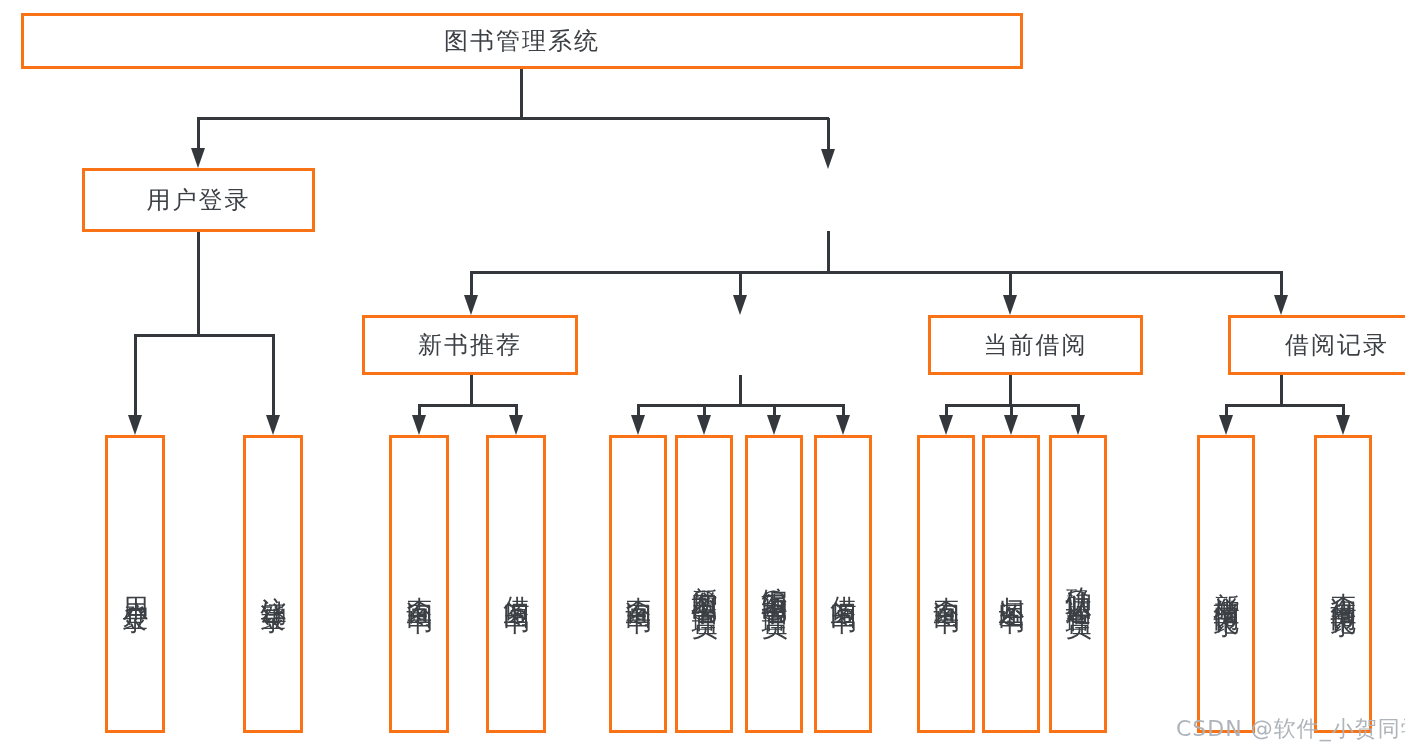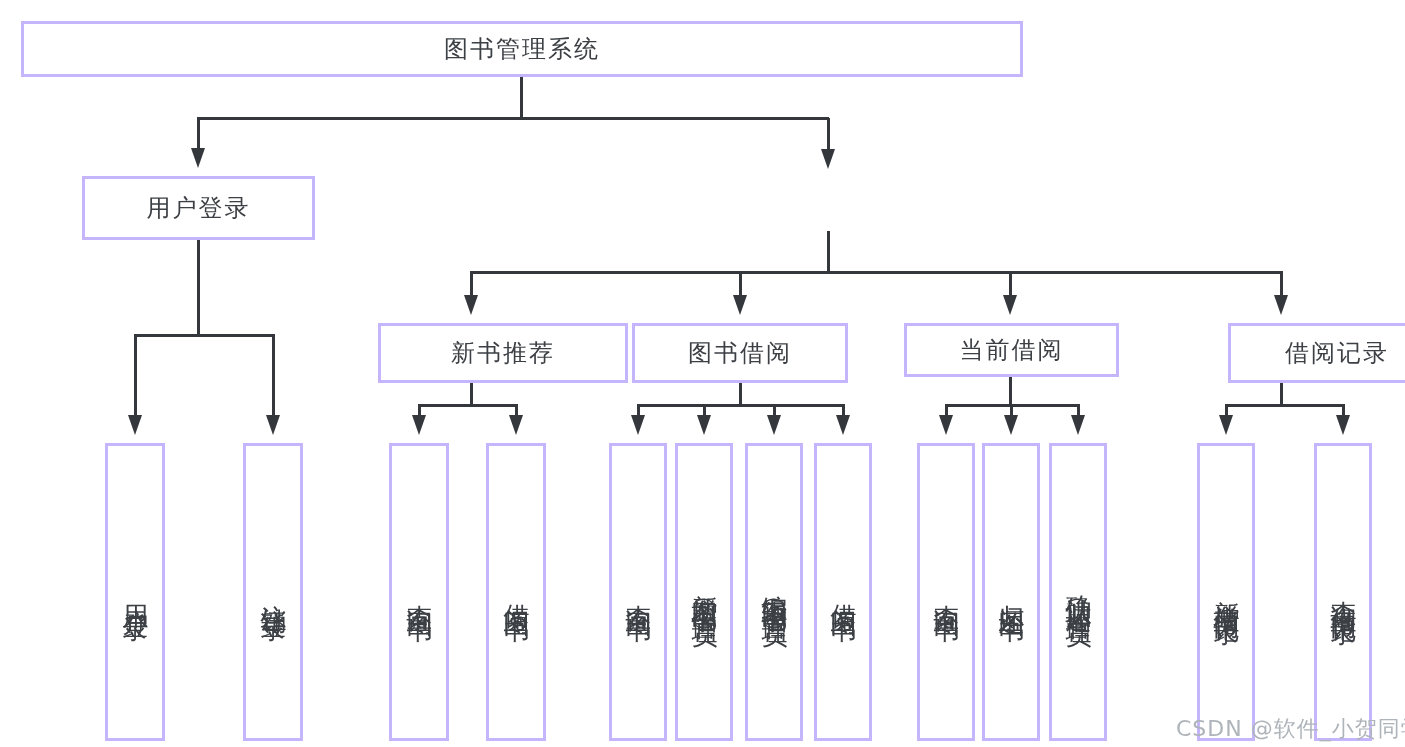--- a/index.html
+++ b/index.html
@@ -2,22 +2,22 @@
 <html><head>
 <meta charset="utf-8">
 <style>
   html,body{margin:0;padding:0;background:#ffffff;}
   .stage{
     position:relative;width:1405px;height:747px;background:#ffffff;overflow:hidden;
     font-family:"DejaVu Sans","Liberation Sans",sans-serif;color:#3c4045;
   }
   .box{
     position:absolute;box-sizing:border-box;background:#ffffff;
-    border:3px solid #c4b5fd;display:flex;align-items:center;justify-content:center;
-    font-size:24px;letter-spacing:2px;z-index:2;margin-top:8px;
+    border:3px solid #f97316;display:flex;align-items:center;justify-content:center;
+    font-size:24px;letter-spacing:2px;z-index:2;
   }
   .leaf{
     writing-mode:vertical-rl;text-orientation:mixed;
     font-size:26px;letter-spacing:4px;line-height:1.15;
   }
   .hline,.vline{position:absolute;background:#34383c;z-index:1;}
   .hline{height:3px;}
   .vline{width:3px;}
   .arrow{
     position:absolute;width:0;height:0;z-index:1;
@@ -60,27 +60,24 @@
   <div class="hline" style="left:470px;top:271px;width:812px"></div>
   <div class="vline" style="left:470px;top:271px;height:24px"></div>
   <div class="arrow" style="left:464px;top:295px"></div>
   <div class="vline" style="left:739px;top:271px;height:24px"></div>
   <div class="arrow" style="left:733px;top:295px"></div>
   <div class="vline" style="left:1009px;top:271px;height:24px"></div>
   <div class="arrow" style="left:1003px;top:295px"></div>
   <div class="vline" style="left:1280px;top:271px;height:24px"></div>
   <div class="arrow" style="left:1274px;top:295px"></div>
 
-  <div class="box" style="left:378px;top:315px;width:250px;height:60px">
+  <div class="box" style="left:362px;top:315px;width:216px;height:60px">
     <span>新书推荐</span>
   </div>
-  <div class="box" style="left:632px;top:315px;width:216px;height:60px">
-    <span>图书借阅</span>
-  </div>
-  <div class="box" style="left:904px;top:315px;width:215px;height:54px">
+  <div class="box" style="left:928px;top:315px;width:215px;height:60px">
     <span>当前借阅</span>
   </div>
   <div class="box" style="left:1228px;top:315px;width:218px;height:60px">
     <span>借阅记录</span>
   </div>
 
   <div class="vline" style="left:470px;top:375px;height:29px"></div>
   <div class="hline" style="left:418px;top:404px;width:100px"></div>
   <div class="vline" style="left:418px;top:404px;height:11px"></div>
   <div class="arrow" style="left:412px;top:415px"></div>

